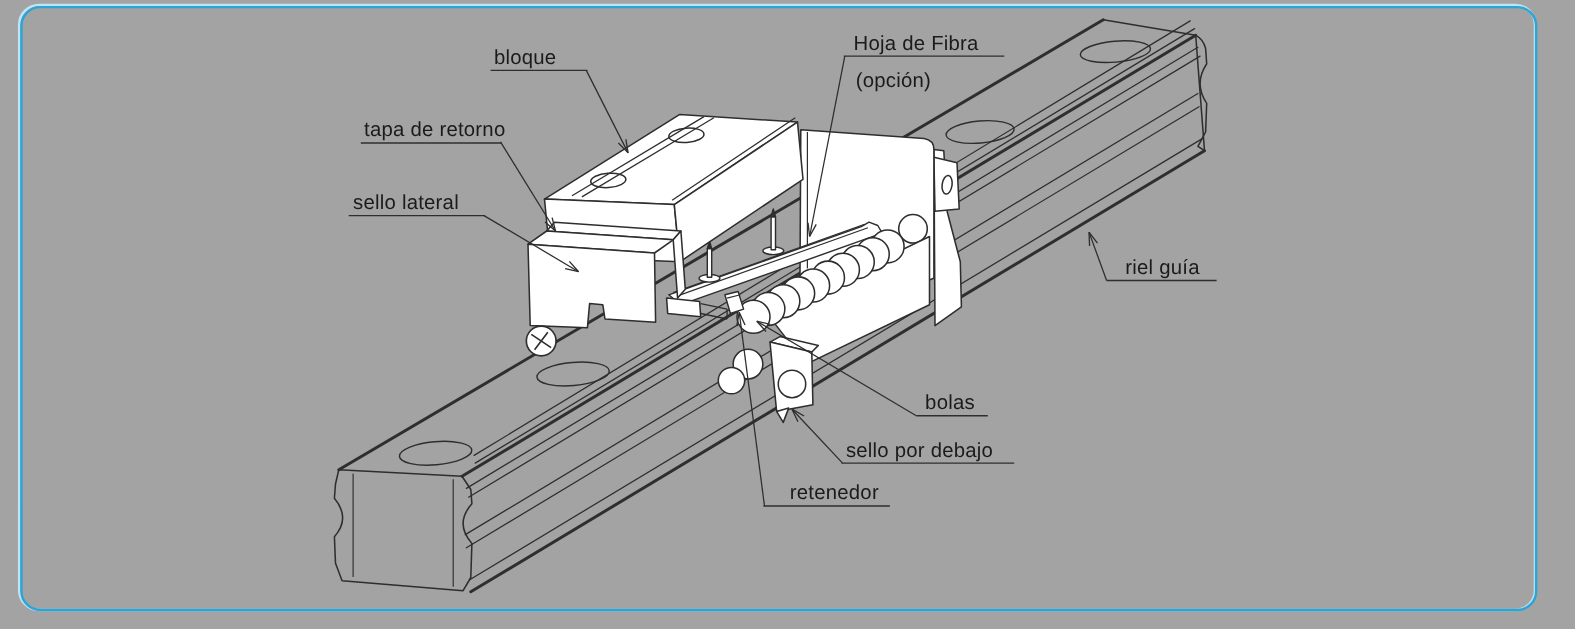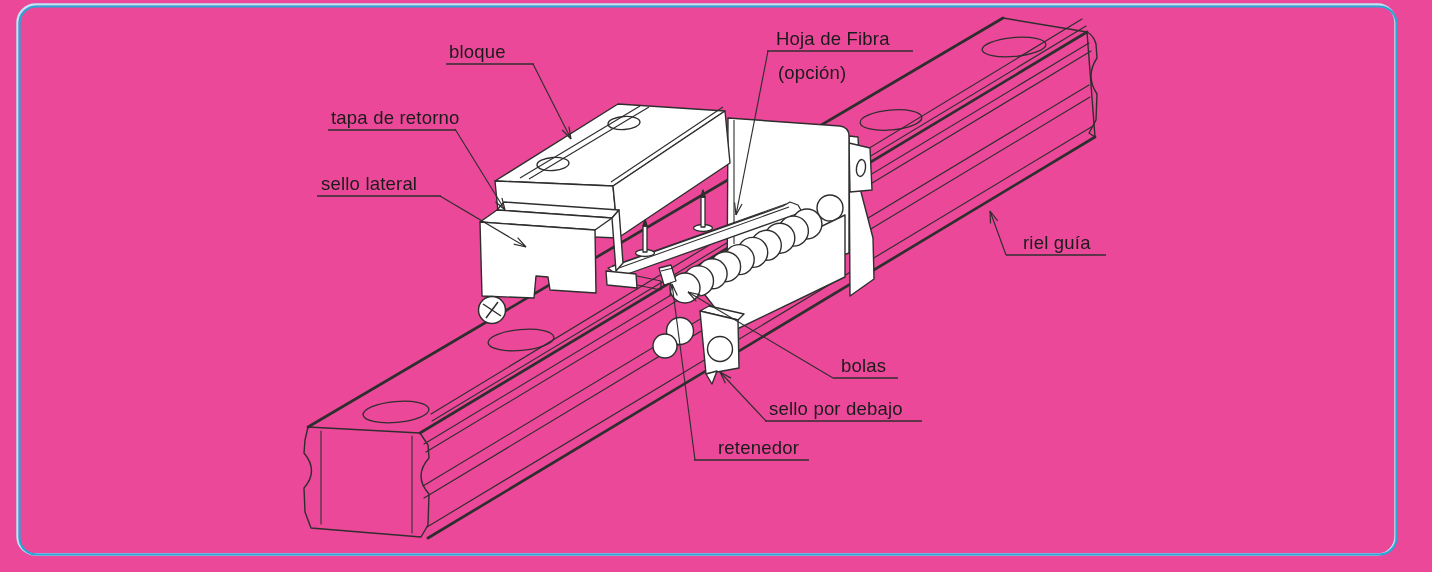--- a/index.html
+++ b/index.html
@@ -1,16 +1,16 @@
 <!DOCTYPE html>
 <html><head>
 <meta charset="utf-8">
 <style>
   html,body{margin:0;padding:0;background:#ffffff;}
-  .stage{position:relative;width:1432px;height:572px;background:#ec4899;overflow:hidden;
+  .stage{position:relative;width:1432px;height:572px;background:#a3a3a3;overflow:hidden;
          font-family:"Liberation Sans", sans-serif;}
   svg{display:block;}
   svg text{font-family:"Liberation Sans", sans-serif;font-size:18.5px;letter-spacing:0.2px;}
 </style>
 </head>
 <body>
 
 <div class="stage">
 <svg width="1432" height="572" viewBox="0 0 1432 572">
   <defs>

